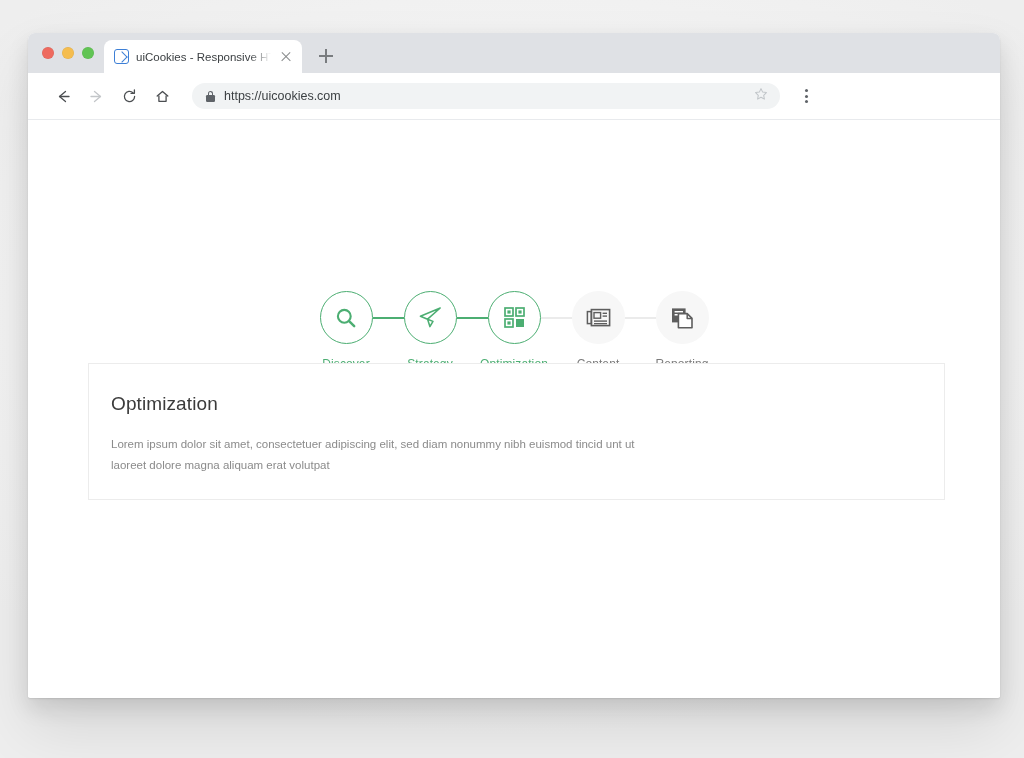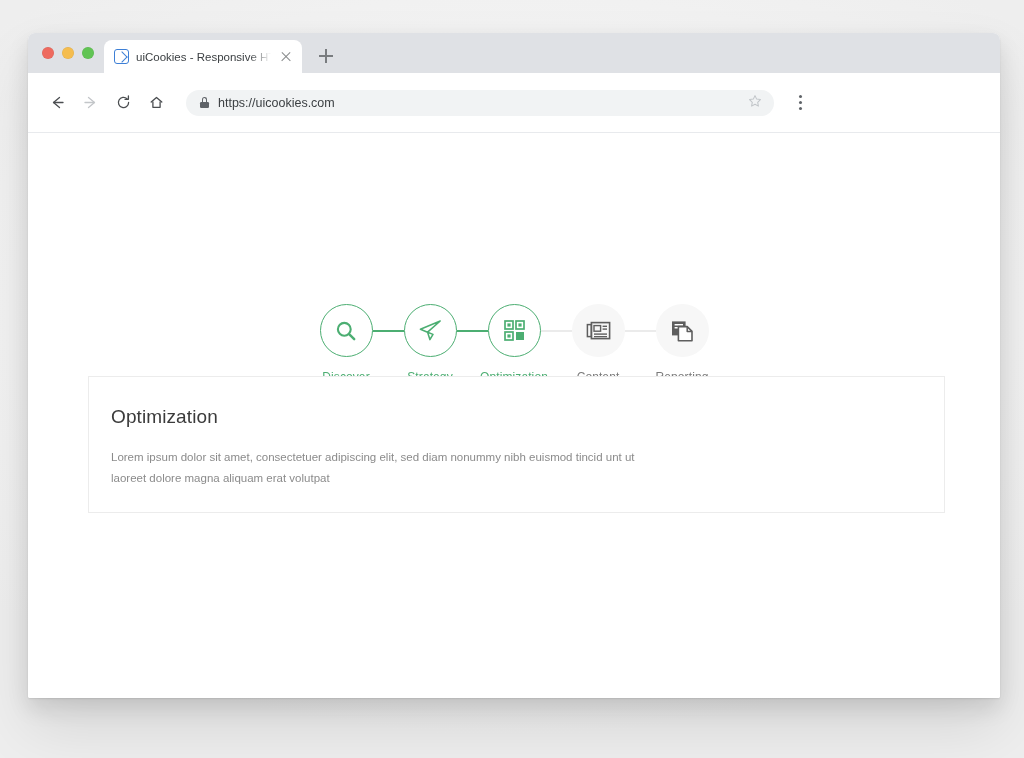--- a/index.html
+++ b/index.html
@@ -129,25 +129,25 @@
   .new-tab::before, .new-tab::after {
     content: "";
     position: absolute;
     background: #4a4d50;
   }
   .new-tab::before { left: 7px; top: 13.3px; width: 14px; height: 1.5px; }
   .new-tab::after  { left: 13.3px; top: 7px; width: 1.5px; height: 14px; }
 
   
   .toolbar {
-    height: 60px;
-    background: #ffffff;
-    display: flex;
-    align-items: center;
-    padding: 0 16px 0 14px;
+    height: 47px;
+    background: #ffffff;
+    display: flex;
+    align-items: center;
+    padding: 0 16px 0 20px;
     gap: 3px;
     border-bottom: 1px solid #e8eaed;
   }
 
   .nav-btn {
     width: 30px; height: 30px;
     display: flex; align-items: center; justify-content: center;
     flex: 0 0 30px;
   }
   .nav-btn svg { display: block; }

